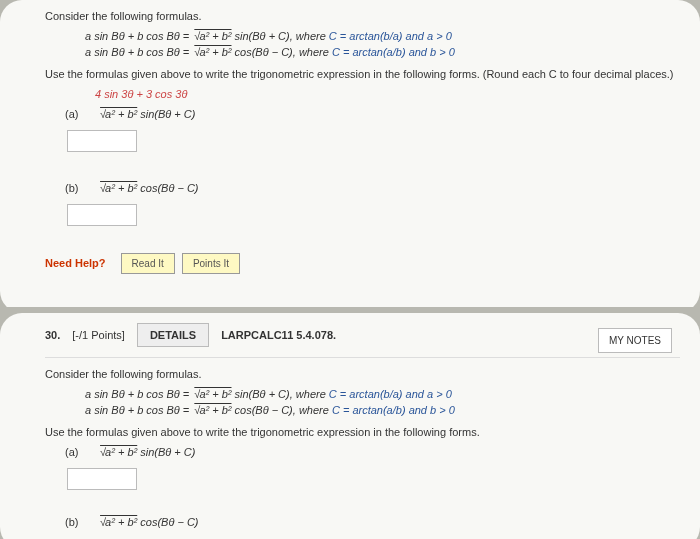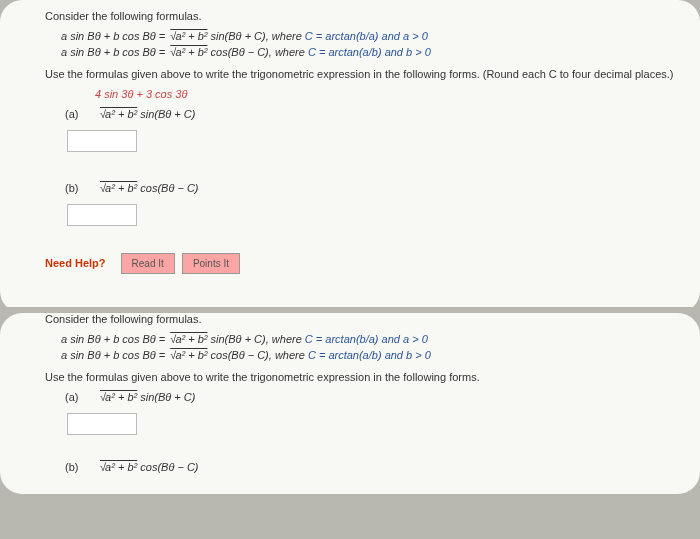--- a/index.html
+++ b/index.html
@@ -1,30 +1,30 @@
 <!DOCTYPE html>
 <html><head>
 <meta charset="utf-8">
 <style>
 * { margin: 0; padding: 0; box-sizing: border-box; font-family: Arial, sans-serif; }
 body { background: #b8b8b0; width: 700px; height: 539px; overflow: hidden; font-size: 11px; color: #333; }
 .page { background: #f8f8f5; padding: 10px 20px 0 45px; border-radius: 22px; }
 .question-block { padding-bottom: 15px; }
 .prompt { margin-bottom: 8px; }
-.formula-line { margin: 4px 0 4px 16px; font-style: italic; }
+.formula-line { margin: 4px 0 4px 40px; font-style: italic; }
 .cond { color: #2a5599; font-style: italic; }
 .instruction { margin: 10px 0 8px 0; }
 .given-expr { margin: 4px 0 8px 50px; color: #c44; font-style: italic; }
 .part-row { margin: 6px 0 6px 20px; }
 .part-label { display: inline-block; width: 30px; }
 .part-expr { font-style: italic; }
 .answer-box { display: inline-block; width: 70px; height: 22px; border: 1px solid #bbb; background: #fff; margin: 4px 0 10px 22px; }
 .help-row { margin-top: 15px; }
 .help-label { color: #cc3300; font-weight: bold; margin-right: 12px; }
-.help-btn { display: inline-block; padding: 4px 10px; background: #fca5a5; border: 1px solid #999; font-size: 10px; color: #555; margin-right: 4px; cursor: pointer; }
+.help-btn { display: inline-block; padding: 4px 10px; background: #fef9c3; border: 1px solid #999; font-size: 10px; color: #555; margin-right: 4px; cursor: pointer; }
 .divider { height: 6px; background: #b8b8b0; margin: 18px -20px 0 -45px; }
 .q-header { display: flex; align-items: center; padding: 10px 0; border-bottom: 1px solid #ddd; margin-bottom: 10px; }
 .points { font-weight: bold; margin-right: 12px; }
 .details-btn { padding: 5px 12px; background: #eee; border: 1px solid #bbb; font-weight: bold; font-size: 11px; margin-right: 12px; cursor: pointer; }
 .source { font-weight: bold; }
 .notes-btn { position: absolute; right: 8px; padding: 6px 10px; background: #fff; border: 1px solid #bbb; font-size: 10px; cursor: pointer; }
 .q-header-wrap { position: relative; display: flex; align-items: center; width: 100%; }
 .sqrt { text-decoration: overline; padding-left: 2px; }
 .sqrt::before { content: "√"; text-decoration: none; margin-right: -1px; }
 </style>
@@ -58,20 +58,29 @@
     <div class="help-row">
       <span class="help-label">Need Help?</span>
       <span class="help-btn">Read It</span>
       <span class="help-btn">Points It</span>
     </div>
   </div>
   <div class="divider"></div>
 </div>
 
 <div class="page" style="padding-top:0;">
+  <div class="q-header-wrap">
+    <div class="q-header" style="flex:1;">
+      <span class="points">30.</span>
+      <span class="points" style="font-weight:normal;">[-/1 Points]</span>
+      <span class="details-btn">DETAILS</span>
+      <span class="source">LARPCALC11 5.4.078.</span>
+    </div>
+    <span class="notes-btn">MY NOTES</span>
+  </div>
 
   <div class="question-block">
     <div class="prompt">Consider the following formulas.</div>
     <div class="formula-line">
       <span>a sin Bθ + b cos Bθ = </span><span class="sqrt">a² + b²</span><span> sin(Bθ + C), where </span><span class="cond">C = arctan(b/a) and a &gt; 0</span>
     </div>
     <div class="formula-line">
       <span>a sin Bθ + b cos Bθ = </span><span class="sqrt">a² + b²</span><span> cos(Bθ − C), where </span><span class="cond">C = arctan(a/b) and b &gt; 0</span>
     </div>
     <div class="instruction">Use the formulas given above to write the trigonometric expression in the following forms.</div>

